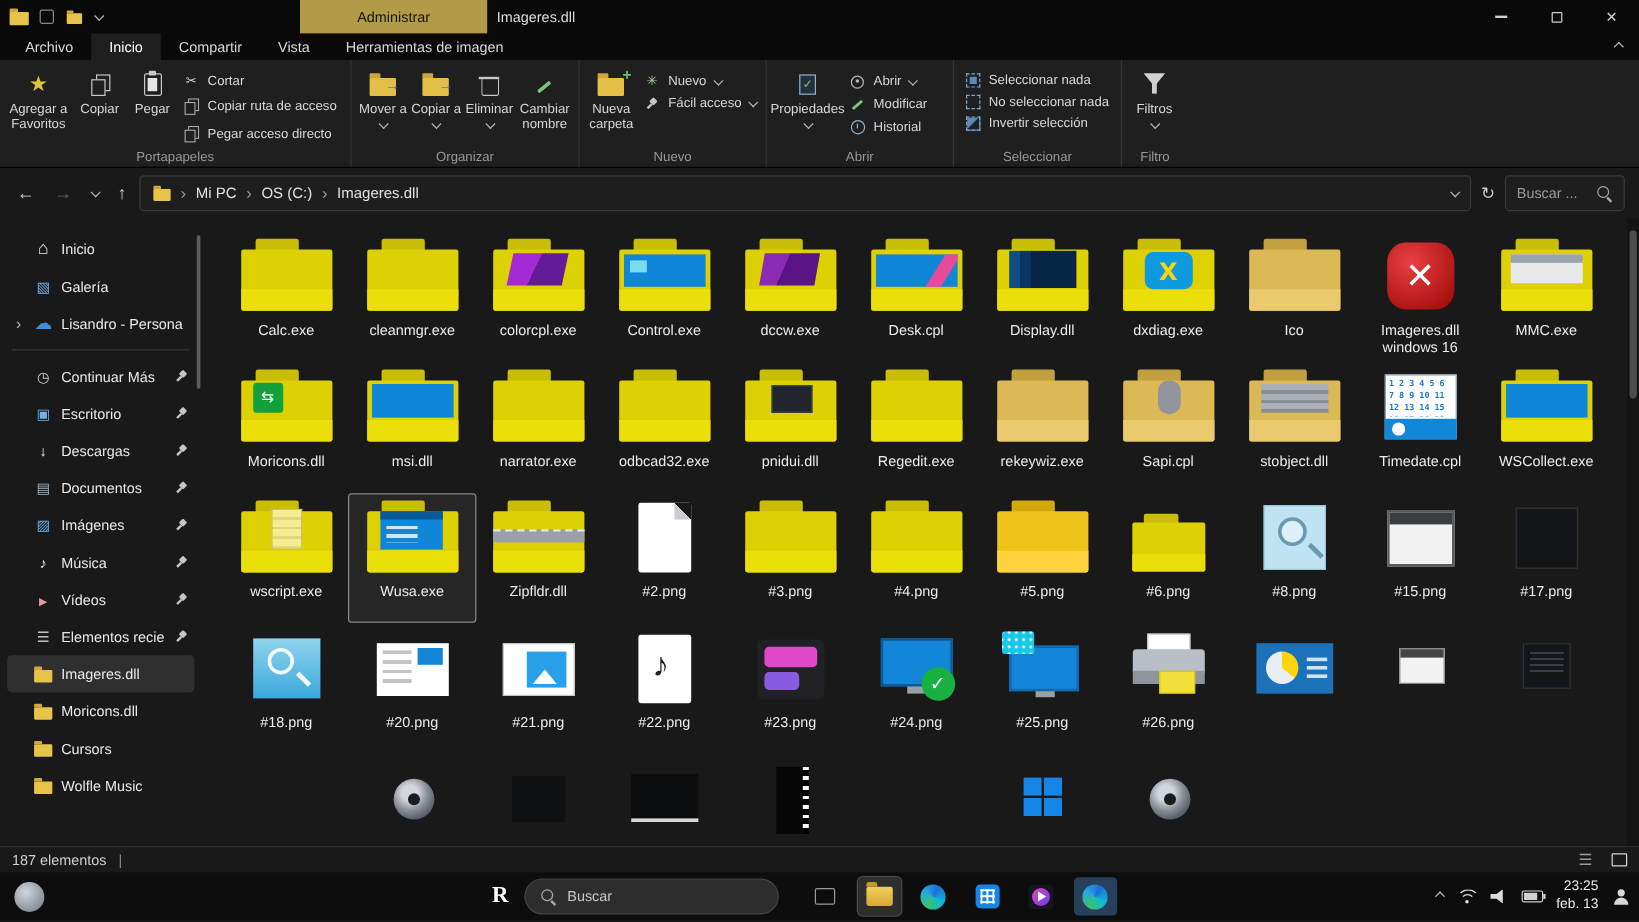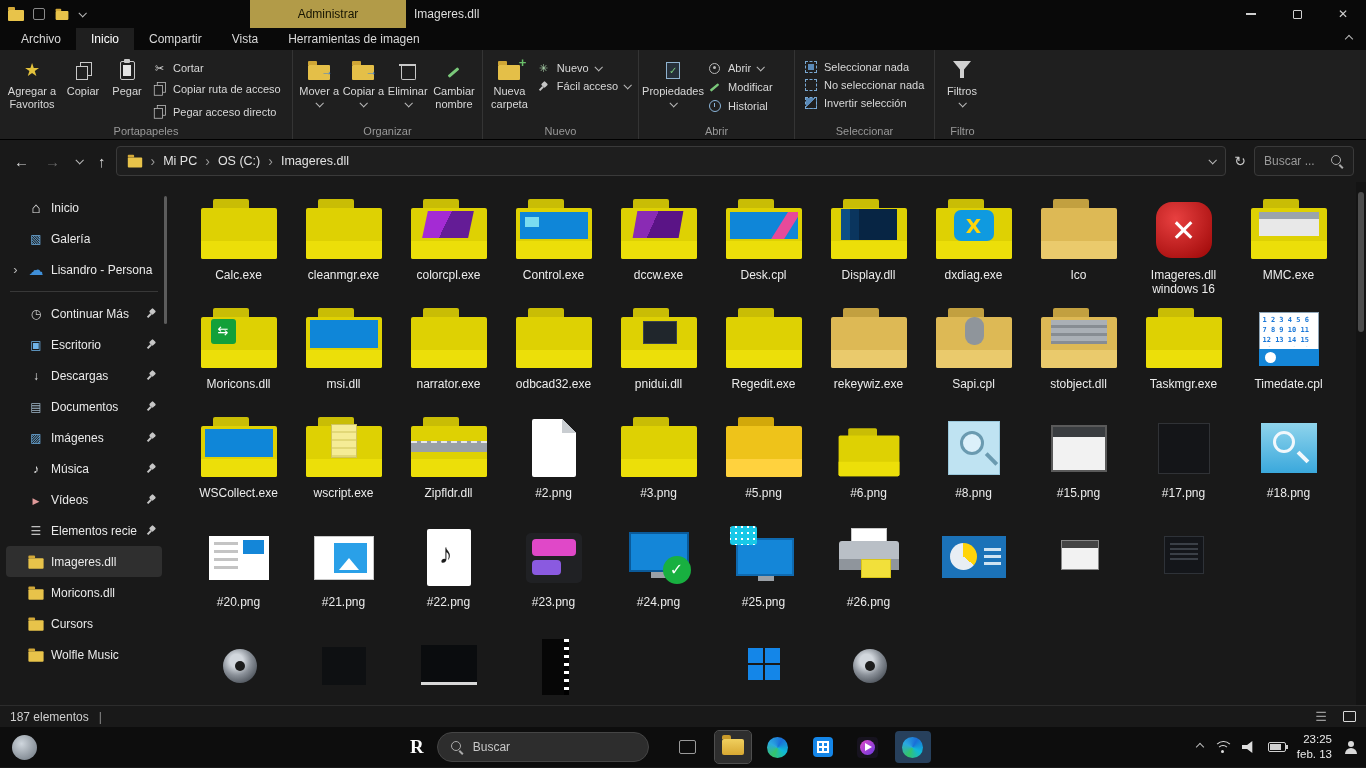--- a/index.html
+++ b/index.html
@@ -793,81 +793,90 @@
         <div class="file">
           <div class="fi fd manila f-grayrows">
             <i class="p1"></i>
             <i class="p2"></i>
             <i class="p3"></i>
             <i class="p4"></i>
           </div>
           <div class="flabel">stobject.dll</div>
         </div>
         <div class="file">
+          <div class="fi calendar">
+            <i class="p1"></i>
+            <i class="p2"></i>
+            <i class="p3"></i>
+            <i class="p4"></i>
+          </div>
+          <div class="flabel">Timedate.cpl</div>
+        </div>
+        <div class="file">
+          <div class="fi fd f-bluebig">
+            <i class="p1"></i>
+            <i class="p2"></i>
+            <i class="p3"></i>
+            <i class="p4"></i>
+          </div>
+          <div class="flabel">WSCollect.exe</div>
+        </div>
+        <div class="file">
+          <div class="fi fd f-script">
+            <i class="p1"></i>
+            <i class="p2"></i>
+            <i class="p3"></i>
+            <i class="p4"></i>
+          </div>
+          <div class="flabel">wscript.exe</div>
+        </div>
+        <div class="file selected">
+          <div class="fi fd f-bluewin">
+            <i class="p1"></i>
+            <i class="p2"></i>
+            <i class="p3"></i>
+            <i class="p4"></i>
+          </div>
+          <div class="flabel">Wusa.exe</div>
+        </div>
+        <div class="file">
+          <div class="fi fd f-zip">
+            <i class="p1"></i>
+            <i class="p2"></i>
+            <i class="p3"></i>
+            <i class="p4"></i>
+          </div>
+          <div class="flabel">Zipfldr.dll</div>
+        </div>
+        <div class="file">
+          <div class="fi doc">
+            <i class="p1"></i>
+            <i class="p2"></i>
+            <i class="p3"></i>
+            <i class="p4"></i>
+          </div>
+          <div class="flabel">#2.png</div>
+        </div>
+        <div class="file">
           <div class="fi fd">
             <i class="p1"></i>
             <i class="p2"></i>
             <i class="p3"></i>
             <i class="p4"></i>
           </div>
-          <div class="flabel">Taskmgr.exe</div>
-        </div>
-        <div class="file">
-          <div class="fi calendar">
-            <i class="p1"></i>
-            <i class="p2"></i>
-            <i class="p3"></i>
-            <i class="p4"></i>
-          </div>
-          <div class="flabel">Timedate.cpl</div>
-        </div>
-        <div class="file">
-          <div class="fi fd f-bluebig">
-            <i class="p1"></i>
-            <i class="p2"></i>
-            <i class="p3"></i>
-            <i class="p4"></i>
-          </div>
-          <div class="flabel">WSCollect.exe</div>
-        </div>
-        <div class="file">
-          <div class="fi fd f-script">
-            <i class="p1"></i>
-            <i class="p2"></i>
-            <i class="p3"></i>
-            <i class="p4"></i>
-          </div>
-          <div class="flabel">wscript.exe</div>
-        </div>
-        <div class="file">
-          <div class="fi fd f-zip">
-            <i class="p1"></i>
-            <i class="p2"></i>
-            <i class="p3"></i>
-            <i class="p4"></i>
-          </div>
-          <div class="flabel">Zipfldr.dll</div>
-        </div>
-        <div class="file">
-          <div class="fi doc">
-            <i class="p1"></i>
-            <i class="p2"></i>
-            <i class="p3"></i>
-            <i class="p4"></i>
-          </div>
-          <div class="flabel">#2.png</div>
+          <div class="flabel">#3.png</div>
         </div>
         <div class="file">
           <div class="fi fd">
             <i class="p1"></i>
             <i class="p2"></i>
             <i class="p3"></i>
             <i class="p4"></i>
           </div>
-          <div class="flabel">#3.png</div>
+          <div class="flabel">#4.png</div>
         </div>
         <div class="file">
           <div class="fi fd orange">
             <i class="p1"></i>
             <i class="p2"></i>
             <i class="p3"></i>
             <i class="p4"></i>
           </div>
           <div class="flabel">#5.png</div>
         </div>

